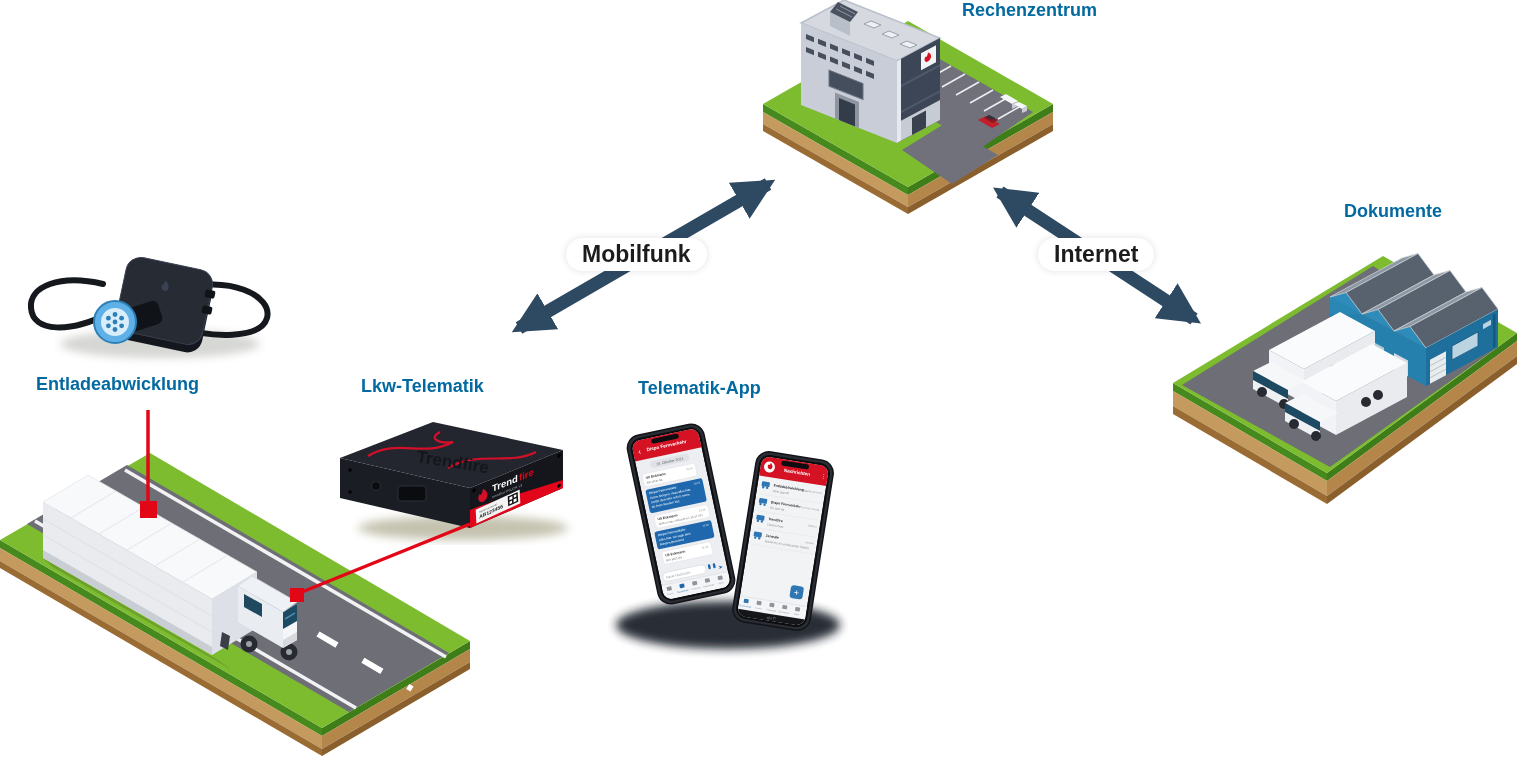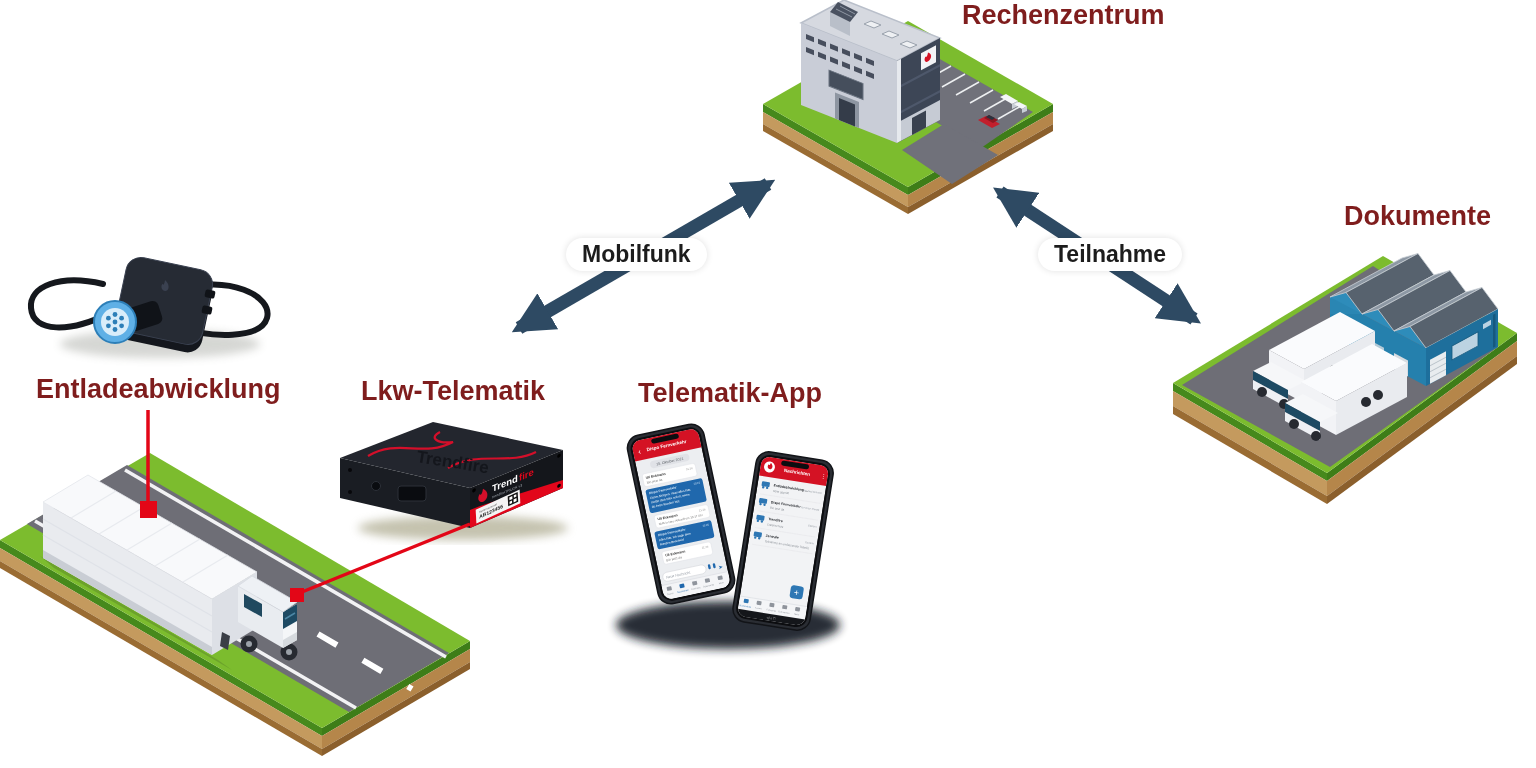--- a/index.html
+++ b/index.html
@@ -1,20 +1,20 @@
 <!DOCTYPE html>
 <html><head>
 <meta charset="utf-8">
 <style>
   html,body{margin:0;padding:0;background:#fff;}
   .canvas{position:relative;width:1536px;height:768px;background:#ffffff;overflow:hidden;
           font-family:"Liberation Sans", sans-serif;}
   .illu{position:absolute;}
   .overlay{position:absolute;left:0;top:0;z-index:5;pointer-events:none;}
-  .node-label{position:absolute;z-index:6;font-weight:bold;font-size:27px;color:#7f1d1d;white-space:nowrap;}
+  .node-label{position:absolute;z-index:6;font-weight:bold;font-size:18px;color:#0369a1;white-space:nowrap;}
   .pill{position:absolute;z-index:6;background:#fff;border-radius:17px;padding:3px 16px;
         font-size:23px;font-weight:600;color:#1c1c1c;box-shadow:0 0 7px rgba(0,0,0,.12);white-space:nowrap;}
   svg text{font-family:"Liberation Sans", sans-serif;}
 </style>
 </head>
 <body>
 
 <div class="canvas">
 
   <svg class="illu" style="left:752px;top:0;" width="470" height="218" viewBox="0 0 470 218">
@@ -512,15 +512,15 @@
     </g>
   </svg>
 
   <div class="node-label" style="left:962px;top:0px;">Rechenzentrum</div>
   <div class="node-label" style="left:1344px;top:201px;">Dokumente</div>
   <div class="node-label" style="left:36px;top:374px;">Entladeabwicklung</div>
   <div class="node-label" style="left:638px;top:378px;">Telematik-App</div>
   <div class="node-label" style="left:361px;top:376px;">Lkw-Telematik</div>
 
   <div class="pill" style="left:566px;top:238px;">Mobilfunk</div>
-  <div class="pill" style="left:1038px;top:238px;">Teilnahme</div>
+  <div class="pill" style="left:1038px;top:238px;">Internet</div>
 
 </div>
 
 </body></html>

